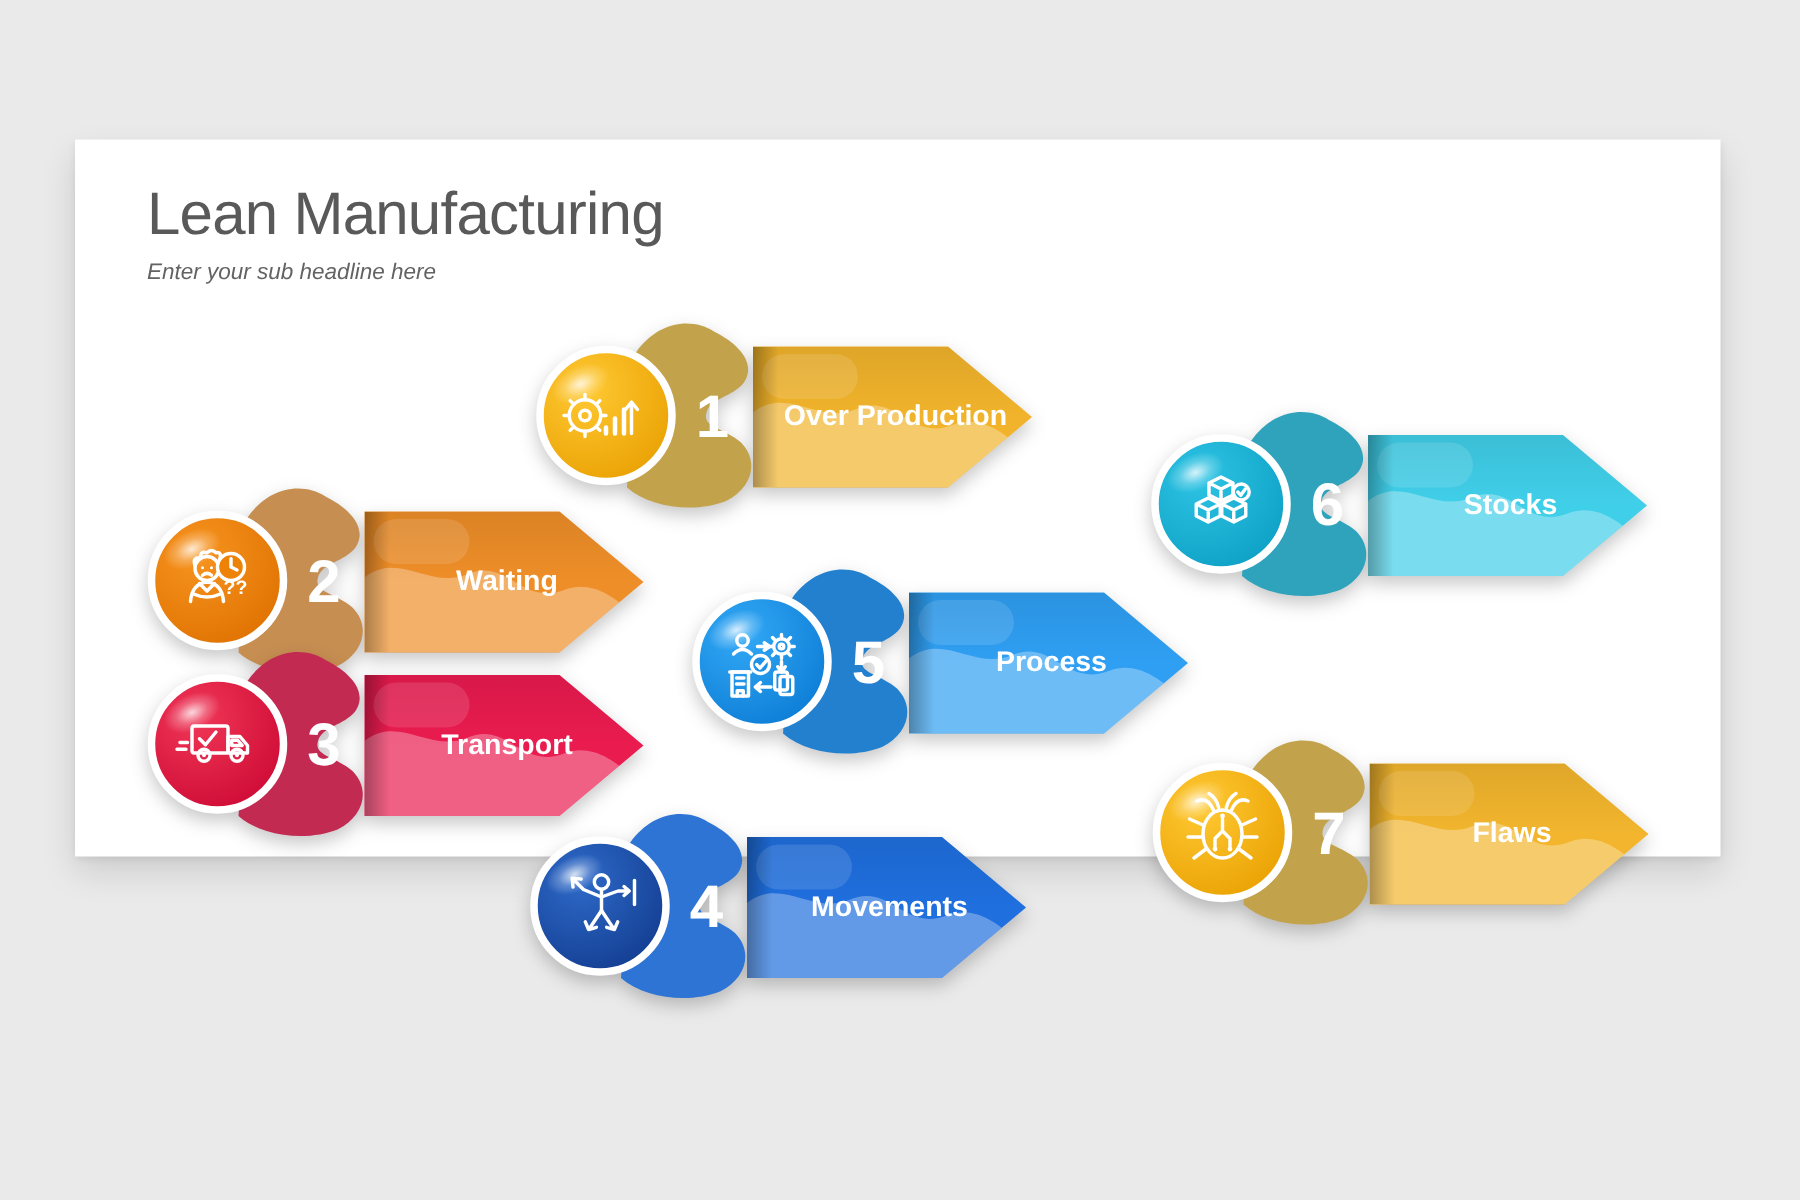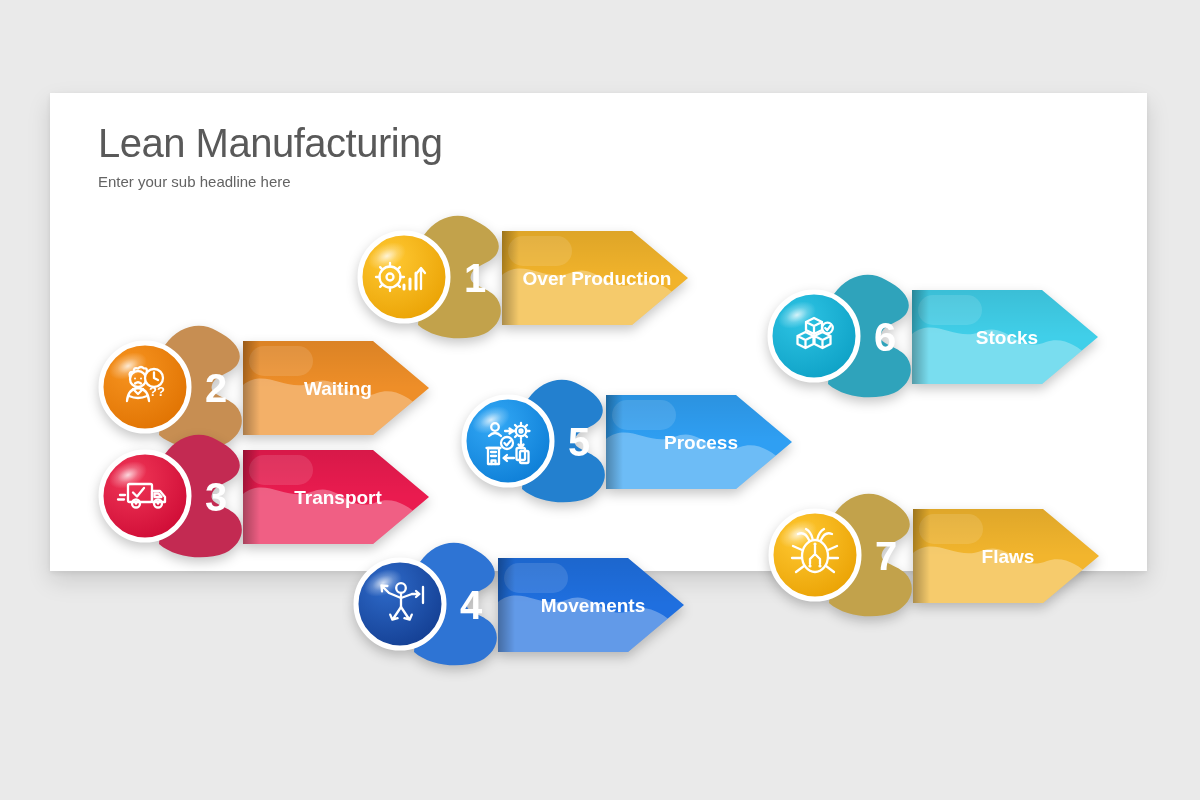--- a/index.html
+++ b/index.html
@@ -13,21 +13,21 @@
     background:#FFFFFF;
     box-shadow:0 10px 22px rgba(0,0,0,.13), 0 2px 5px rgba(0,0,0,.07);
   }
   .title{
     position:absolute;left:48px;top:27px;
     font-size:40px;line-height:1.15;color:#595959;letter-spacing:-.5px;
     white-space:nowrap;
   }
   .subtitle{
     position:absolute;left:48px;top:80px;
-    font-size:15px;color:#636363;white-space:nowrap;
+    font-size:15px;color:#636363;white-space:nowrap;font-style:italic;
   }
   .item{
     position:absolute;width:340px;height:124px;
     filter:drop-shadow(0 5px 6px rgba(0,0,0,.22));
   }
   .item svg{overflow:visible;display:block;}
   .num{
     font-size:40px;font-weight:bold;fill:#FFFFFF;
     text-anchor:middle;dominant-baseline:central;
     font-family:"Liberation Sans", sans-serif;

